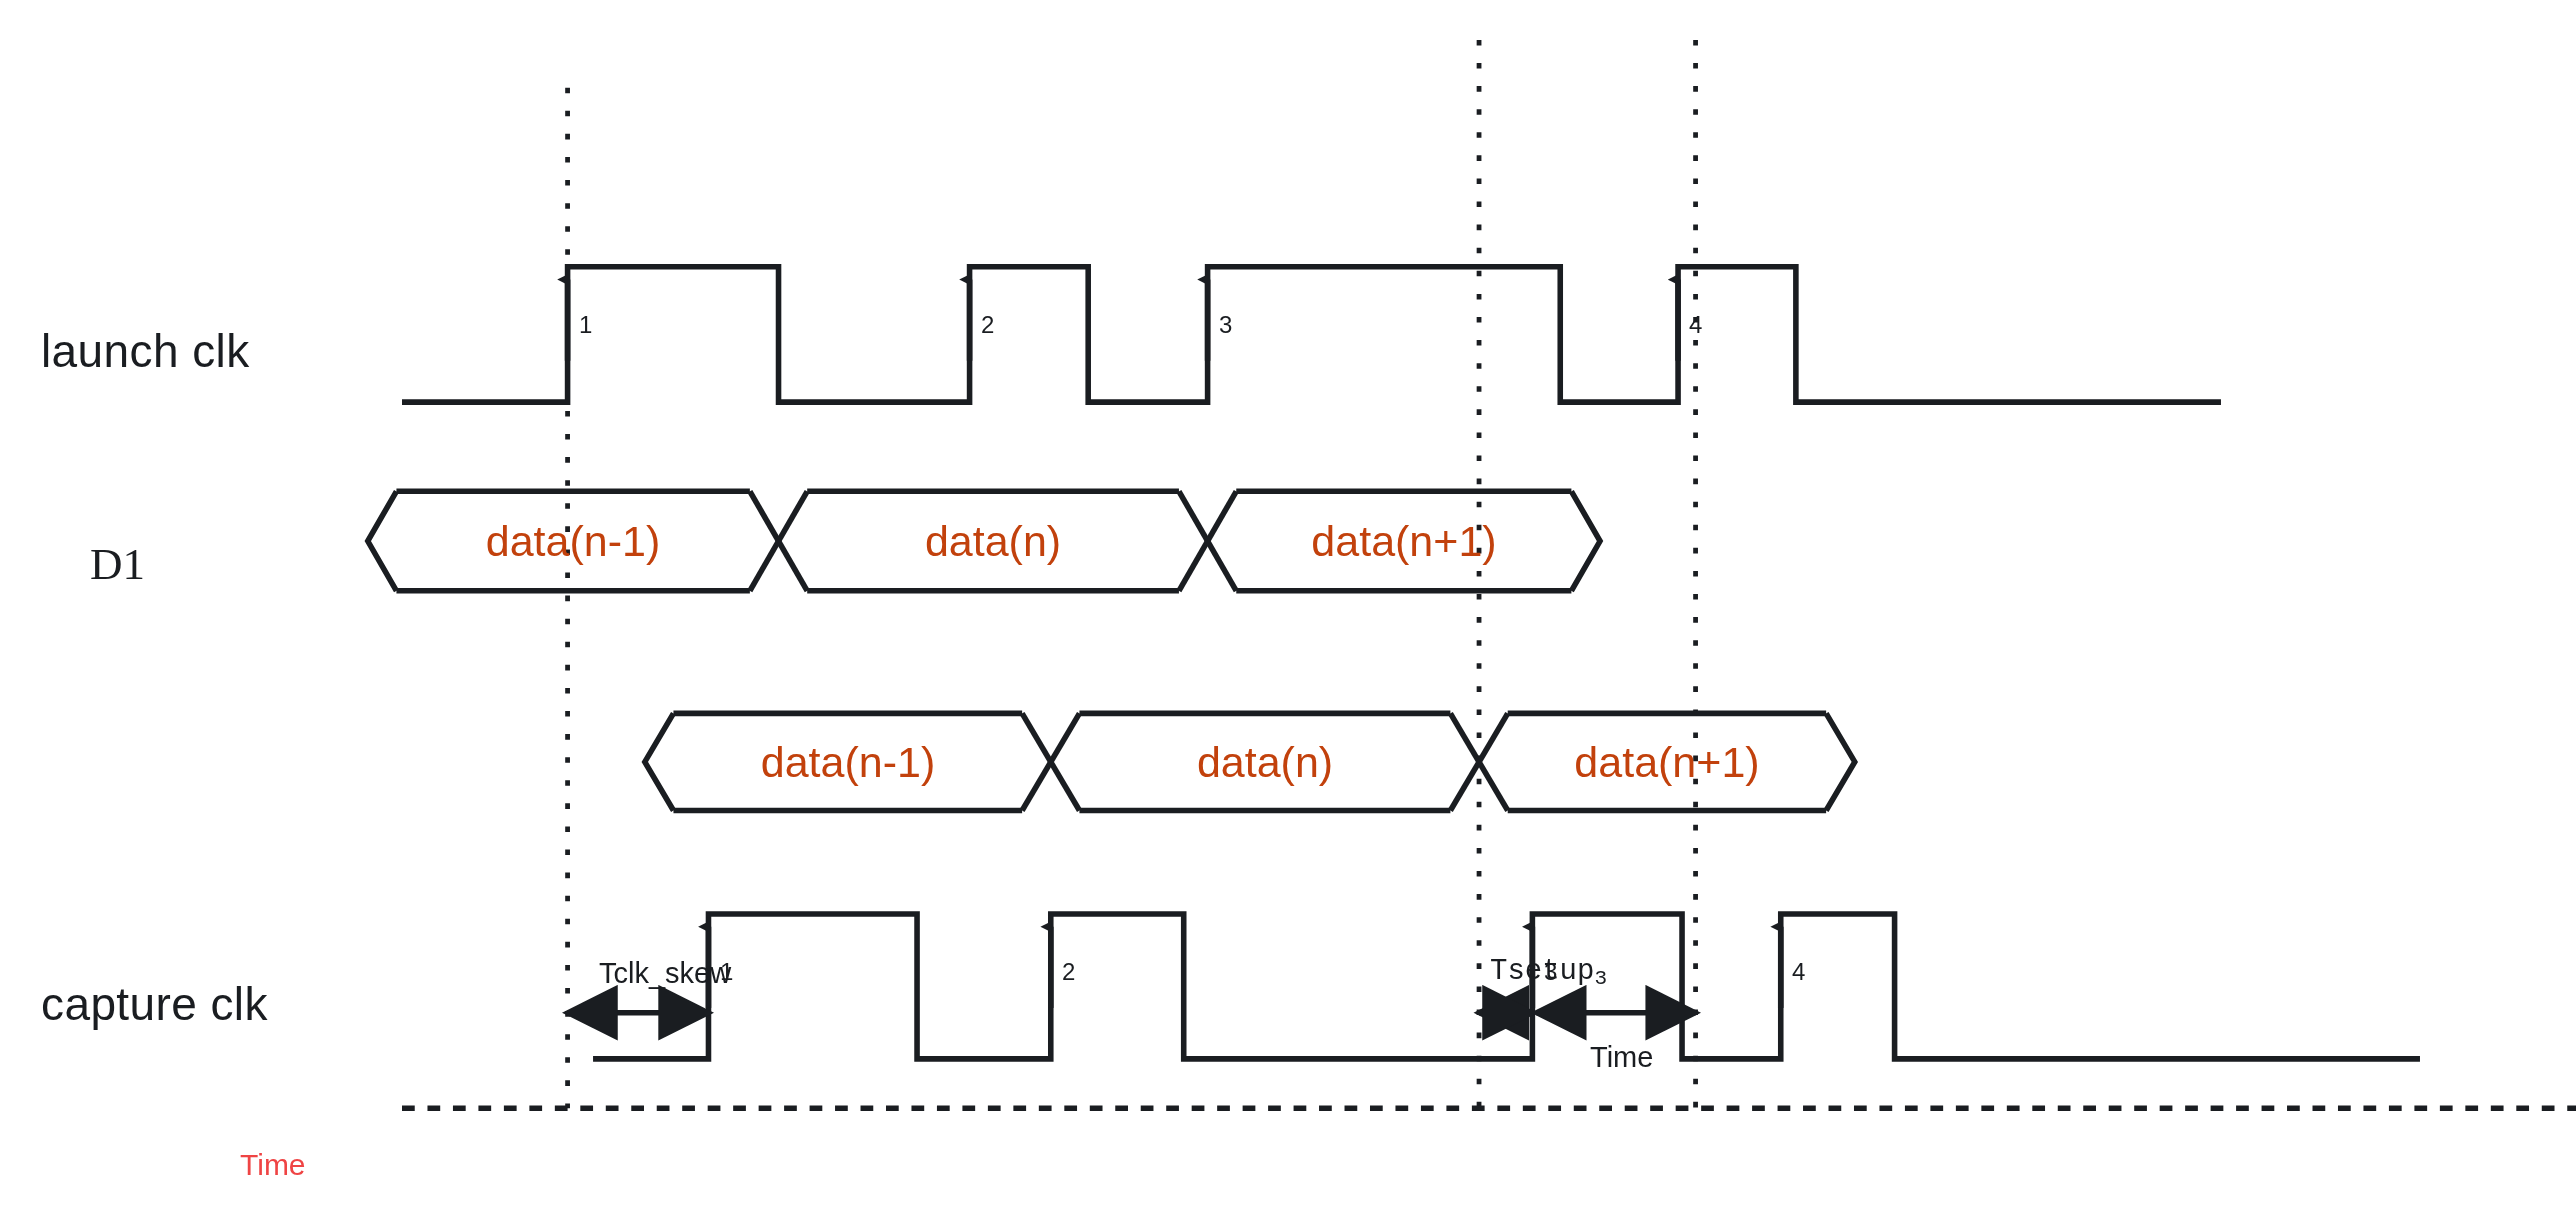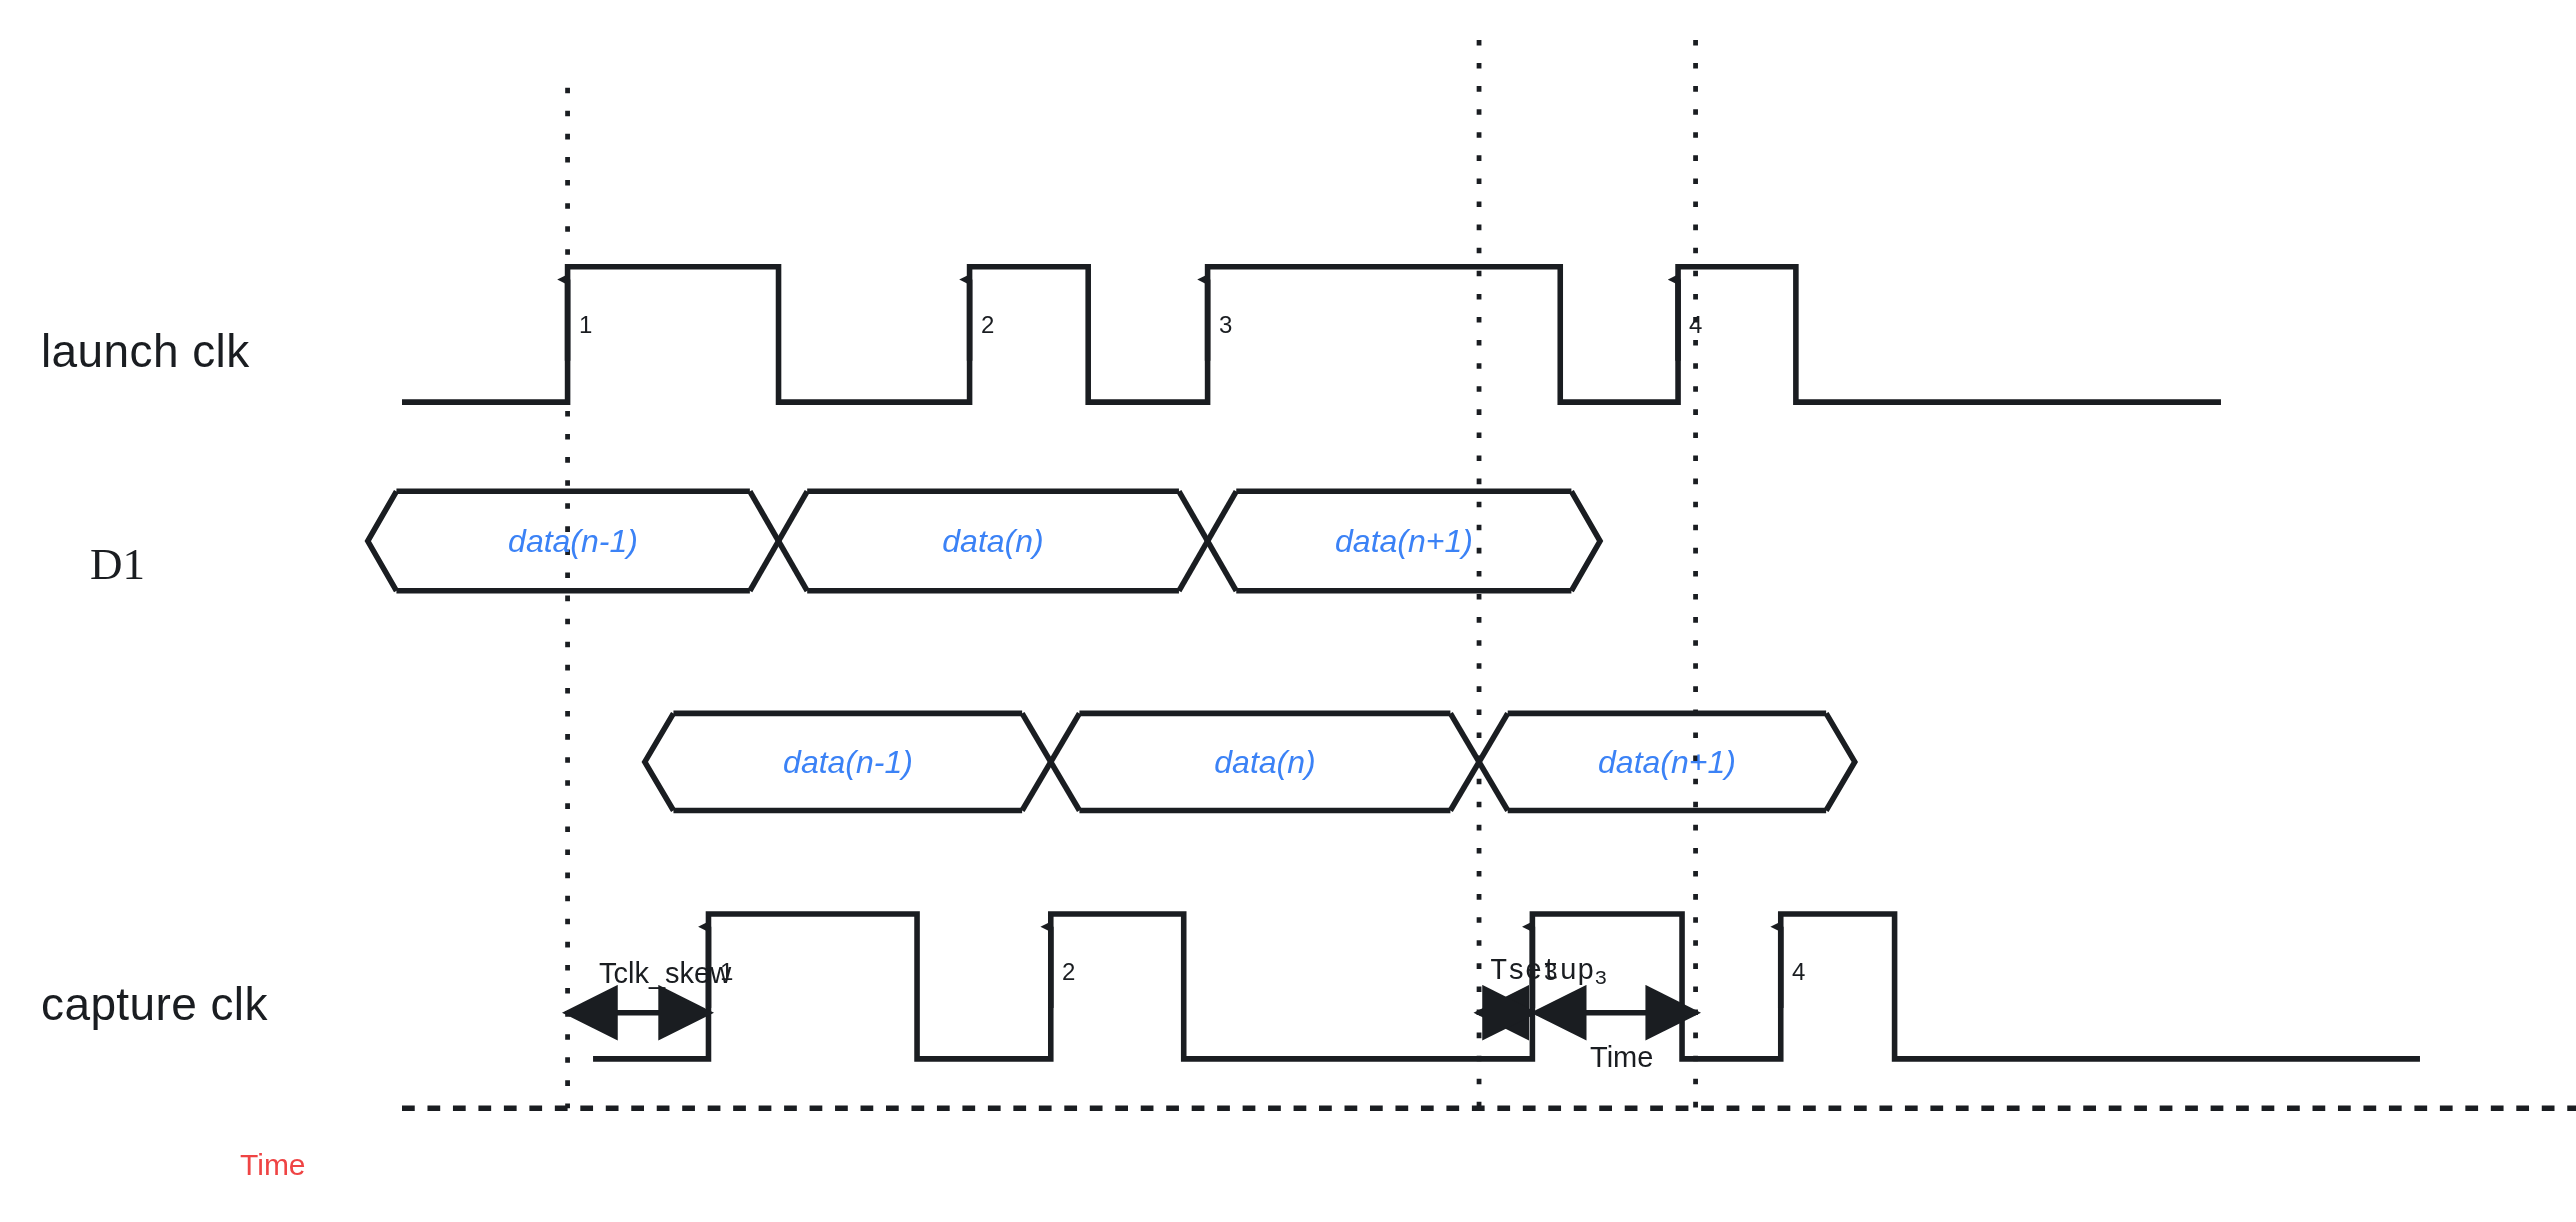--- a/index.html
+++ b/index.html
@@ -23,23 +23,22 @@
 
   .edge-num{
     position:absolute;
     font-family:"Liberation Sans", sans-serif;
     font-size:24px;color:#1a1d21;line-height:1;white-space:nowrap;
   }
 
   .bus-text{
     position:absolute;
     font-family:"Liberation Sans", sans-serif;
-    font-size:32px;color:#3b82f6;line-height:1;white-space:nowrap;
+    font-size:43px;color:#c2410c;line-height:1;white-space:nowrap;
     transform:translate(-50%,-50%);
-    font-style:italic;
   }
   .meas-text{
     position:absolute;
     font-family:"Liberation Sans", sans-serif;
     font-size:29px;color:#1a1d21;line-height:1;white-space:nowrap;
   }
   .meas-text .sub{font-size:21px;vertical-align:-4.8px;}
   .time-text{
     position:absolute;
     font-family:"Liberation Sans", sans-serif;

